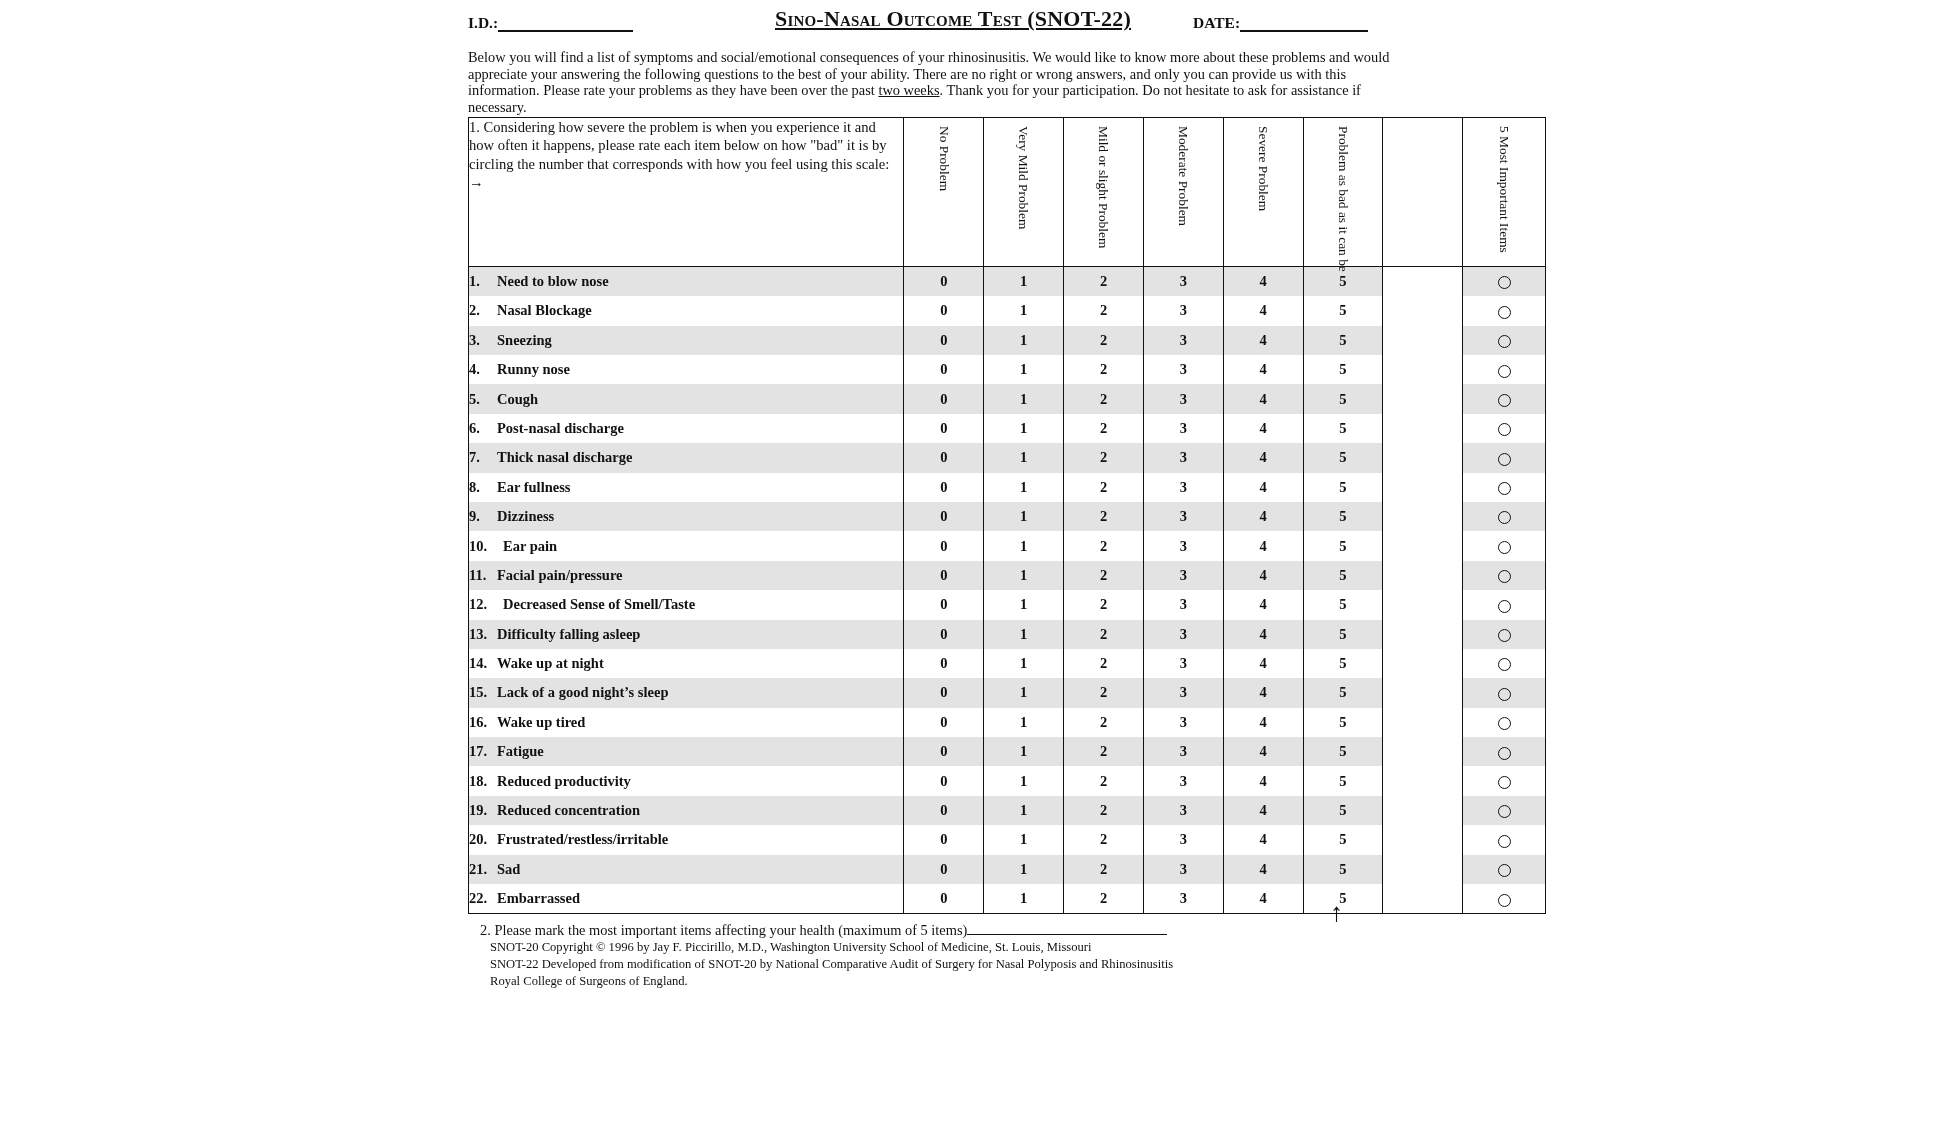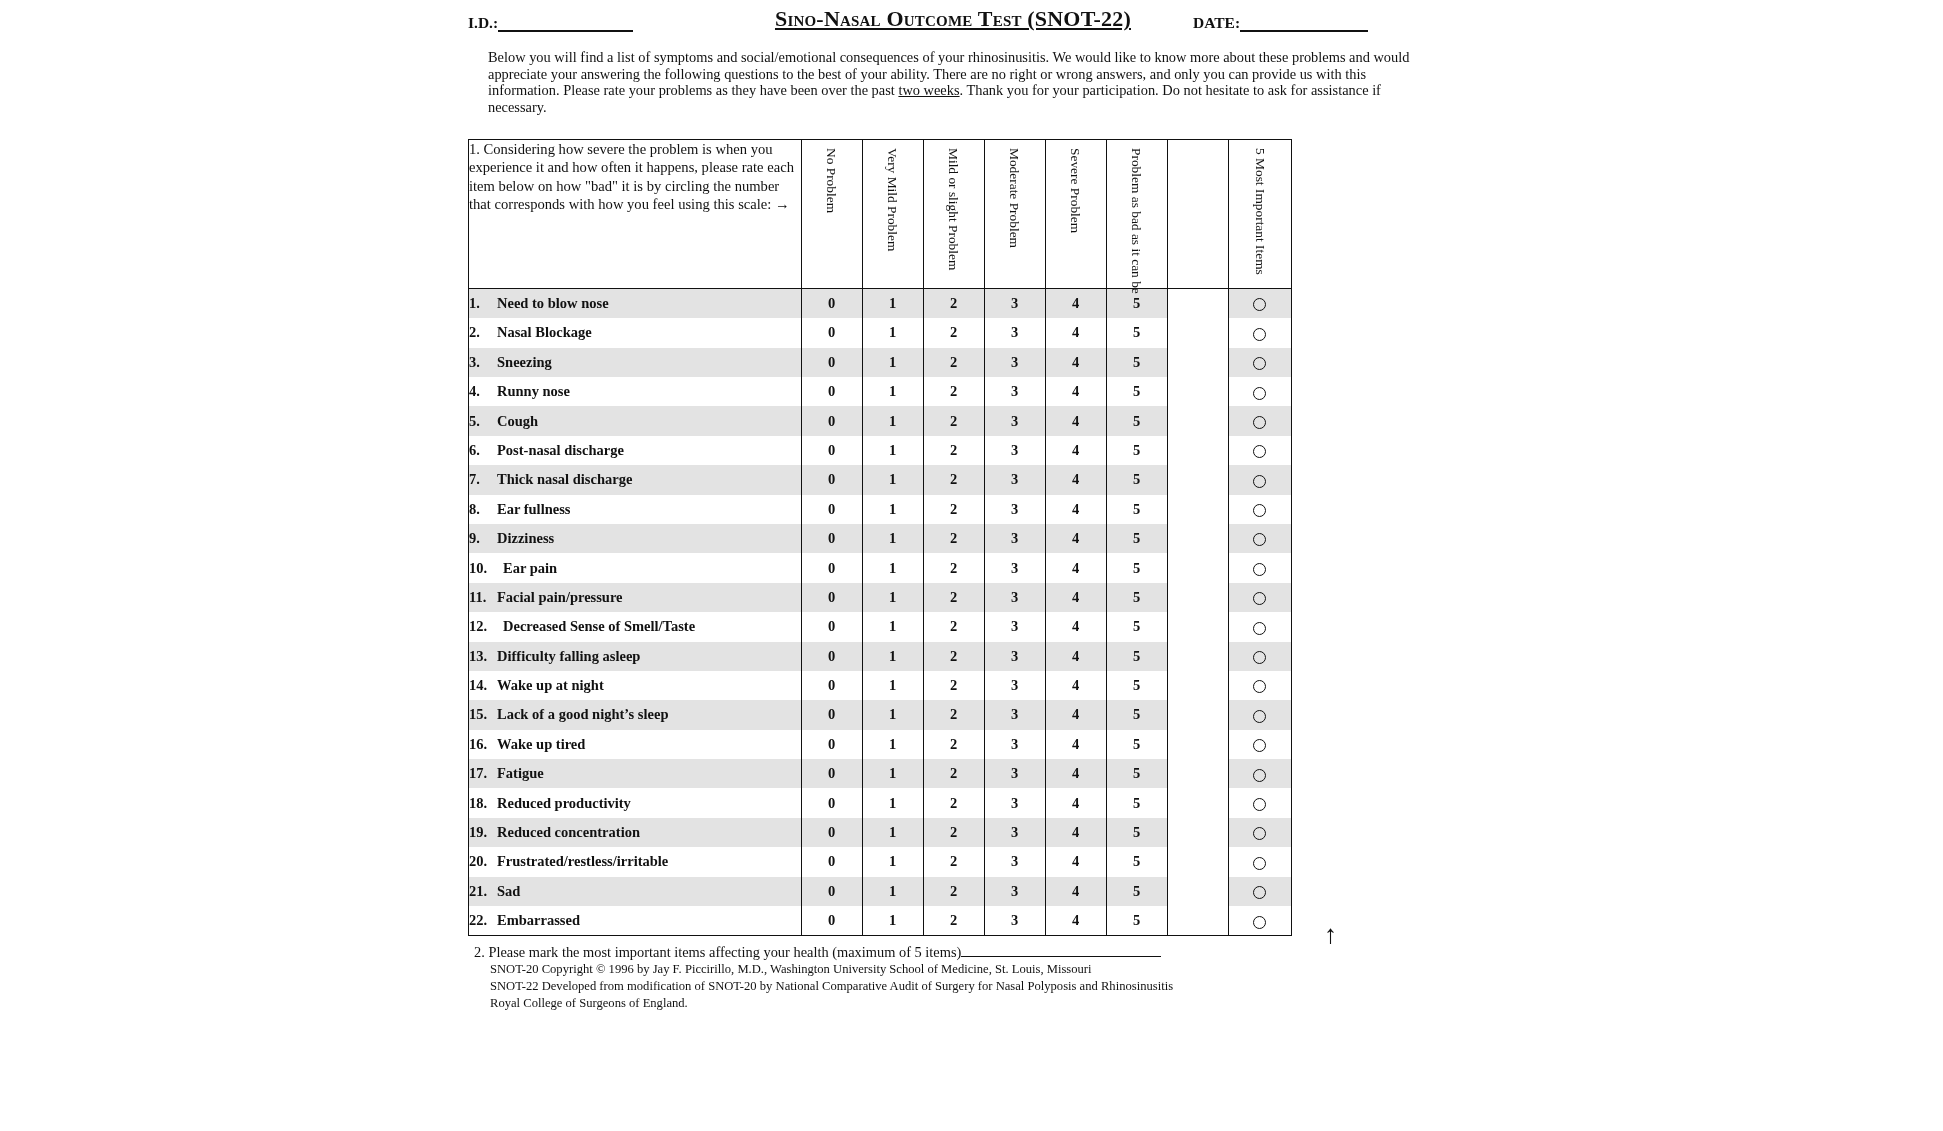--- a/index.html
+++ b/index.html
@@ -46,30 +46,29 @@
     white-space:nowrap;
   }
 
   
   .intro{
     margin-top:17px;
     font-size:14.4px;
     line-height:1.16;
     text-align:left;
     width:928px;
-    margin-left:20px;
   }
   .intro u{text-decoration:underline;}
 
   
   table.snot{
-    margin-top:23px;
+    margin-top:1px;
     border-collapse:collapse;
     table-layout:fixed;
-    width:824px;
+    width:1078px;
     border:1.6px solid #111;
   }
   table.snot td,table.snot th{
     border-left:1.4px solid #111;
     border-right:1.4px solid #111;
     padding:0;
     vertical-align:middle;
   }
   
   col.c-item{width:300px;}
@@ -144,21 +143,21 @@
     border:1.5px solid #111;
     border-radius:50%;
     vertical-align:middle;
   }
   tr.lastrow td{border-bottom:none;}
 
   
   .bottomq{
     position:relative;
     margin-top:7px;
-    margin-left:6px;
+    margin-left:12px;
     font-size:14.4px;
     white-space:nowrap;
   }
   .bottomq .q-rule{
     display:inline-block;
     border-bottom:1.6px solid #111;
     width:200px;
     height:13px;
   }
   .uparrow{

